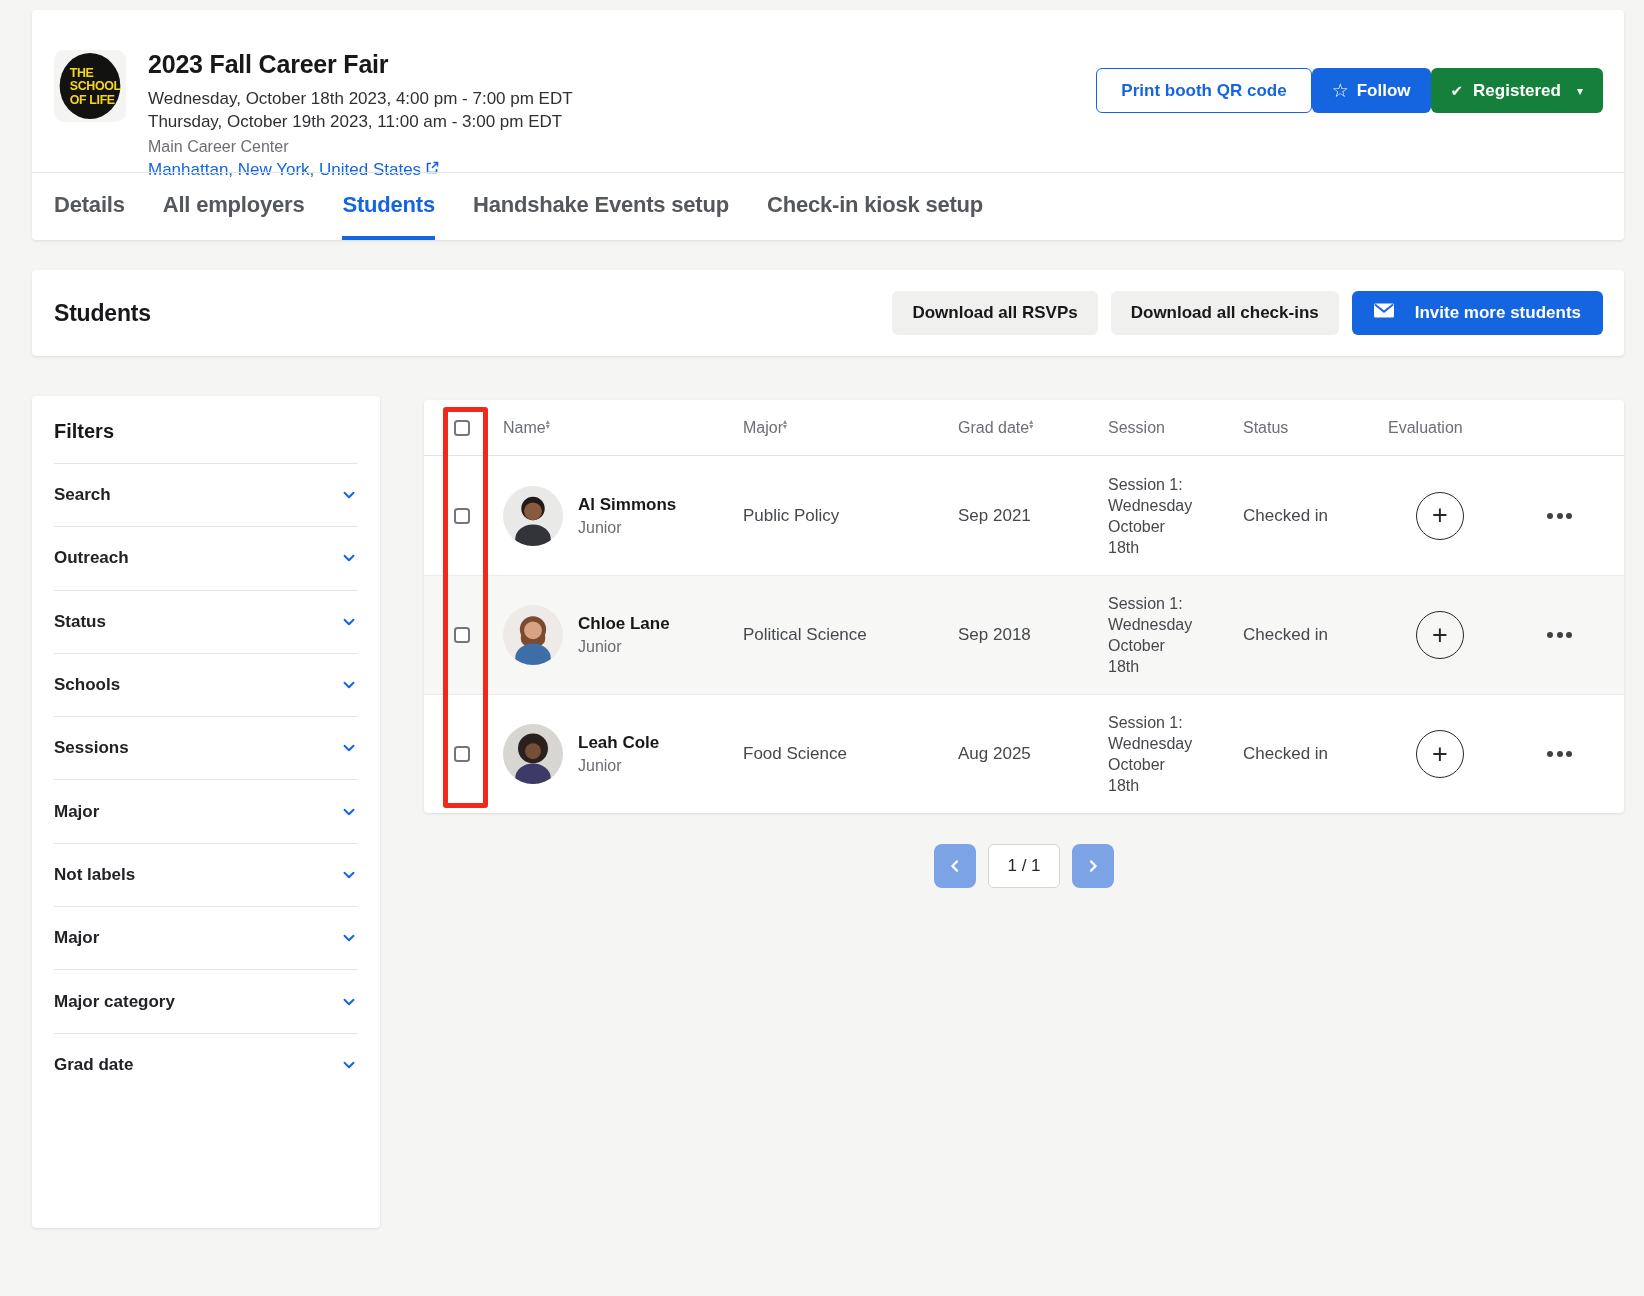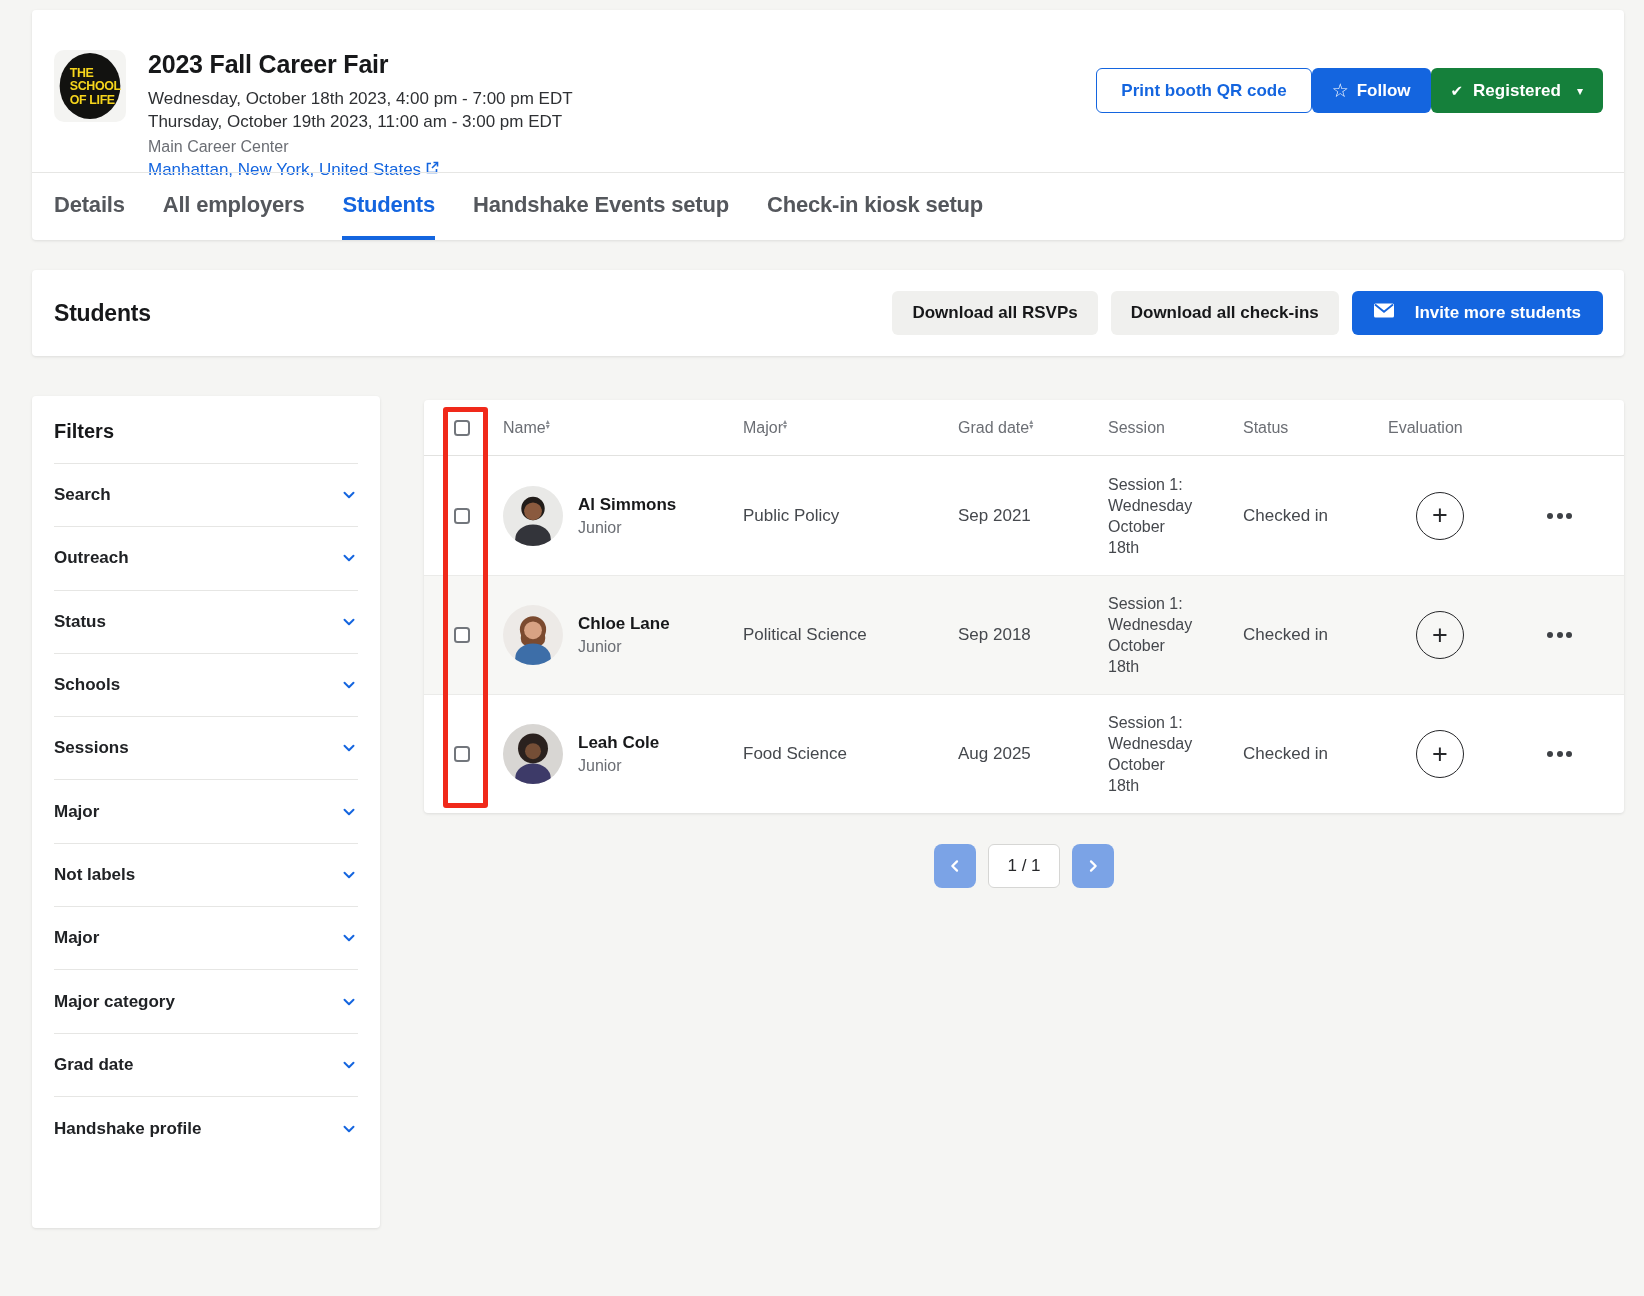--- a/index.html
+++ b/index.html
@@ -225,26 +225,20 @@
     <svg class="chev" viewBox="0 0 24 24" fill="none" stroke="#1465df" stroke-width="2.6" stroke-linecap="round" stroke-linejoin="round">
         <polyline points="6 9 12 15 18 9"></polyline>
       </svg>
   </div>
   <div class="filter-row">
     <span class="filter-label">Grad date</span>
     <svg class="chev" viewBox="0 0 24 24" fill="none" stroke="#1465df" stroke-width="2.6" stroke-linecap="round" stroke-linejoin="round">
         <polyline points="6 9 12 15 18 9"></polyline>
       </svg>
   </div>
-  <div class="filter-row">
-    <span class="filter-label">Handshake profile</span>
-    <svg class="chev" viewBox="0 0 24 24" fill="none" stroke="#1465df" stroke-width="2.6" stroke-linecap="round" stroke-linejoin="round">
-        <polyline points="6 9 12 15 18 9"></polyline>
-      </svg>
-  </div>
 </div>
 
 <div class="card card-table">
   <div class="thead">
     <div class="cb-cell">
       <input type="checkbox" style="">
     </div>
     <div class="th">
       <span>Name</span>
       <span class="sort-icon">

